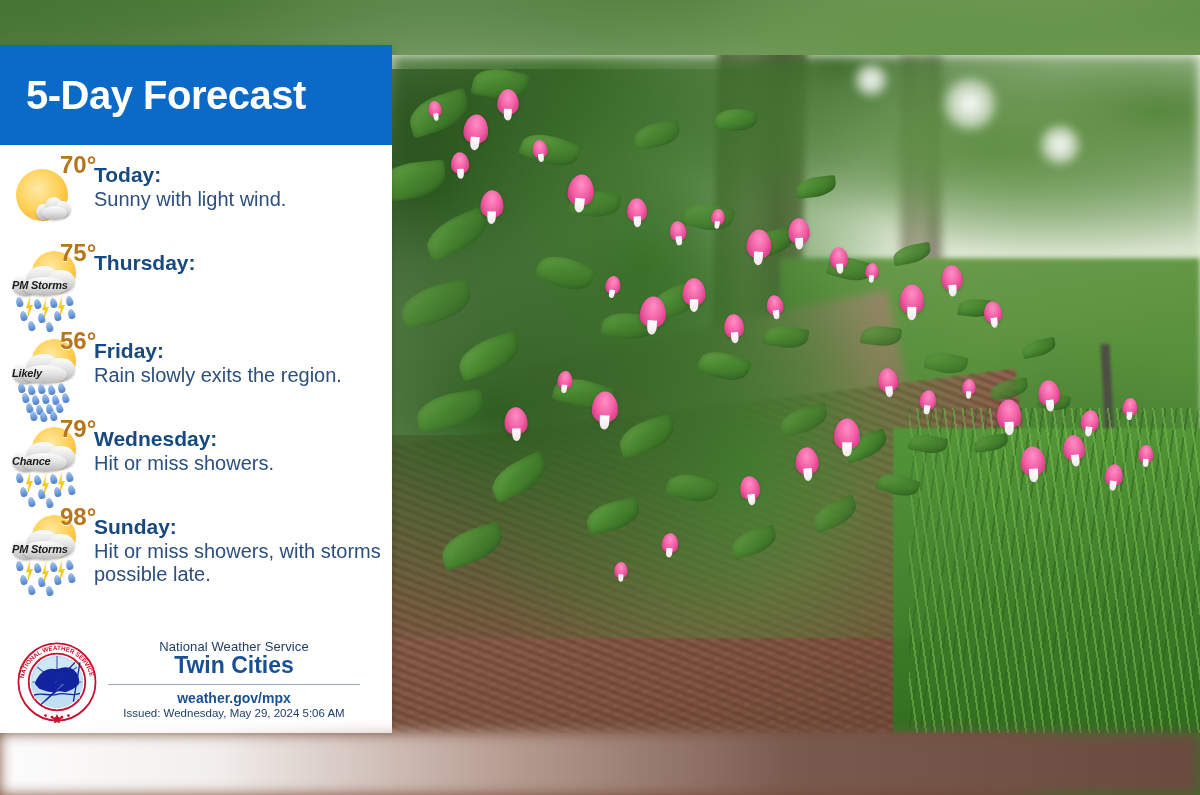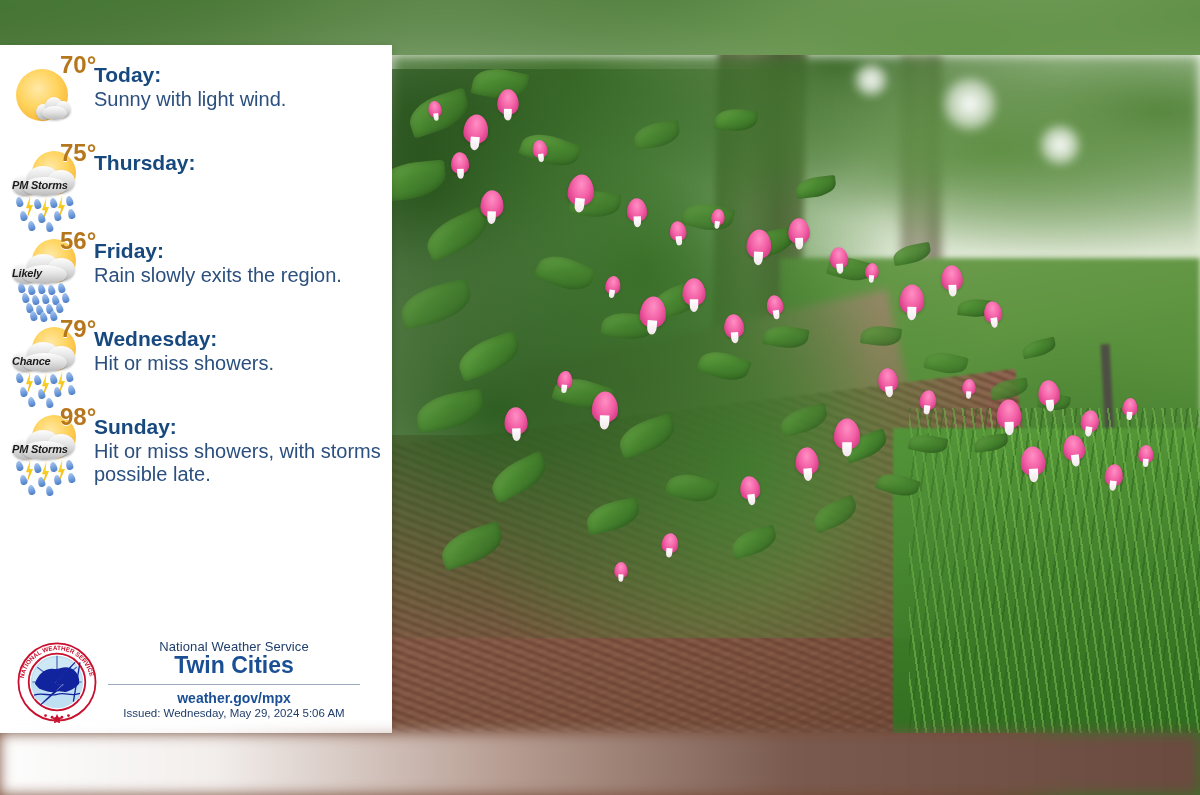--- a/index.html
+++ b/index.html
@@ -347,20 +347,23 @@
           <div class="flower" style="left: 92%; top: 57%; transform: scale(0.69) rotate(2deg);"></div>
         </div>
       <div class="bokeh" style="left:68%;top:3%;width:58px;height:58px;"></div>
       <div class="bokeh" style="left:80%;top:10%;width:44px;height:44px;"></div>
       <div class="bokeh" style="left:57%;top:1%;width:36px;height:36px;"></div>
     </div>
   </div>
 
   <div class="card">
 
+    <div class="card-header">
+      <div class="card-title">5-Day Forecast</div>
+    </div>
 
     <div class="rows" id="rows">
         <div class="row">
           <div class="icon-col">
             <div class="wx">
               <div class="sun" style="left: 6px; top: 8px; width: 52px; height: 52px;"></div>
               <div class="cloudgroup" style="left: 26px; top: 34px; width: 36px; height: 26px;">
                 <div class="cloud" style="left: 0px; top: 8.84px; width: 15.12px; height: 16.12px;"></div>
                 <div class="cloud" style="left: 8.64px; top: 2.08px; width: 18px; height: 18.72px;"></div>
                 <div class="cloud" style="left: 19.44px; top: 5.72px; width: 15.84px; height: 17.16px;"></div>

